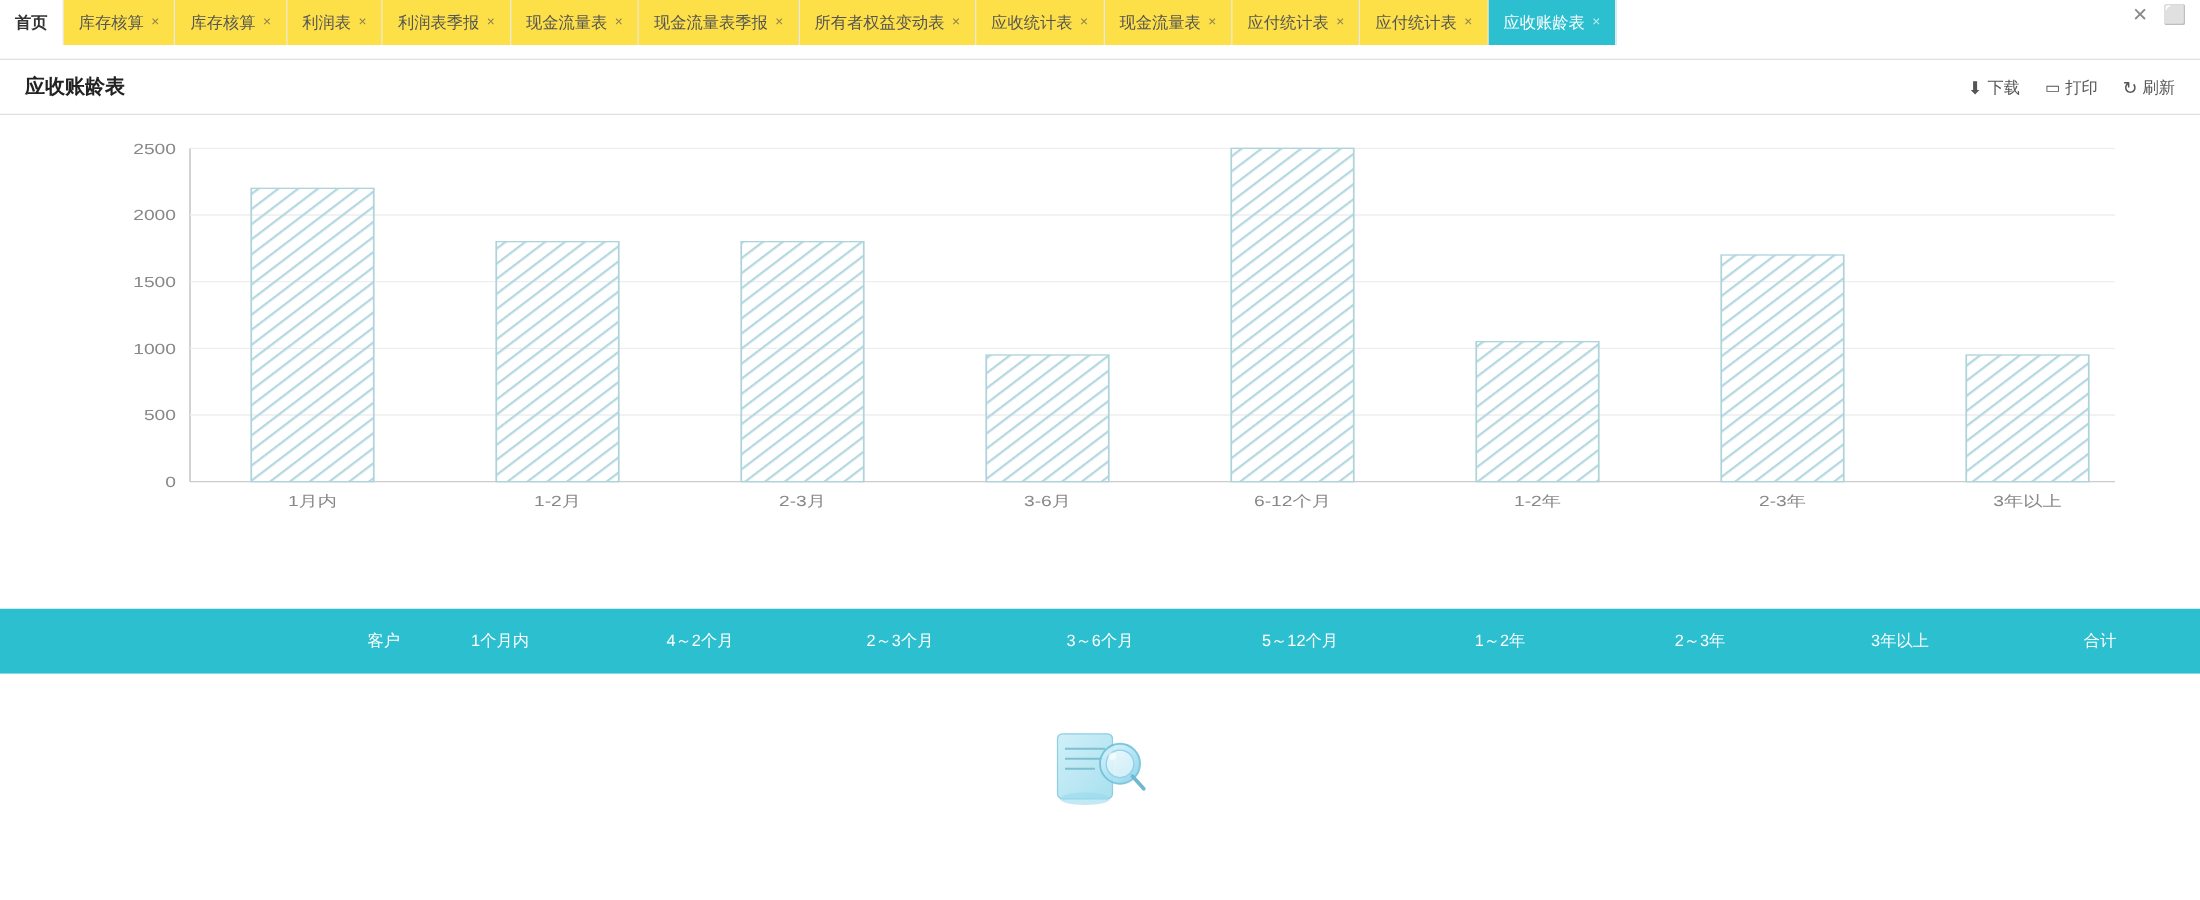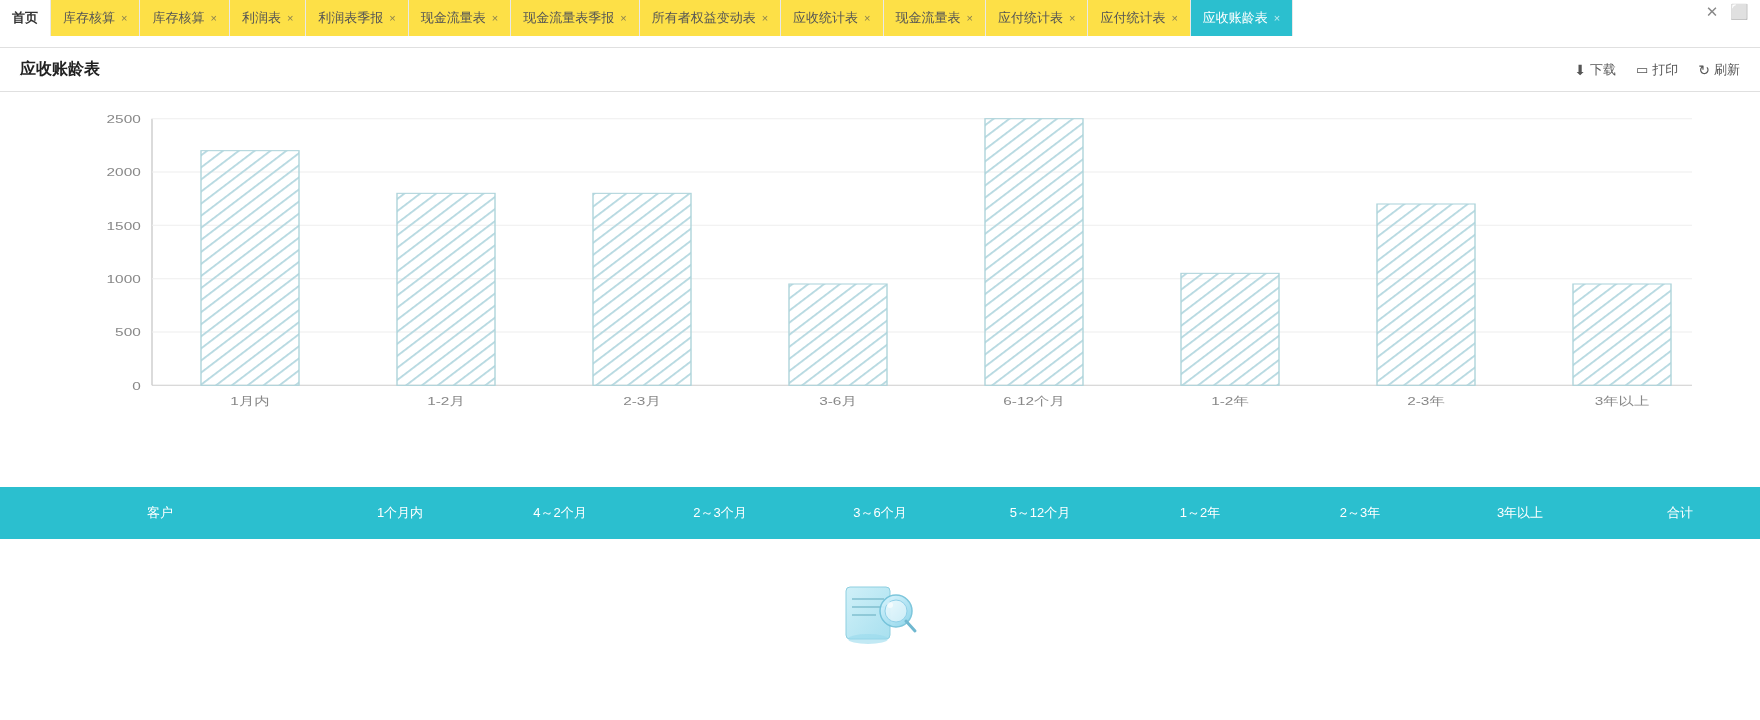--- a/index.html
+++ b/index.html
@@ -111,21 +111,21 @@
       height: 52px;
       align-items: center;
     }
     .table-header-cell {
       flex: 1;
       text-align: center;
       font-size: 13px;
       color: #fff;
       font-weight: normal;
     }
-    .table-header-cell.customer { flex: 2; }
+    .table-header-cell.customer { flex: 2; text-align: right; }
 
     
     .table-body {
       background: #fff;
       display: flex;
       flex-direction: column;
       align-items: center;
       padding-top: 30px;
     }
     .empty-icon {

